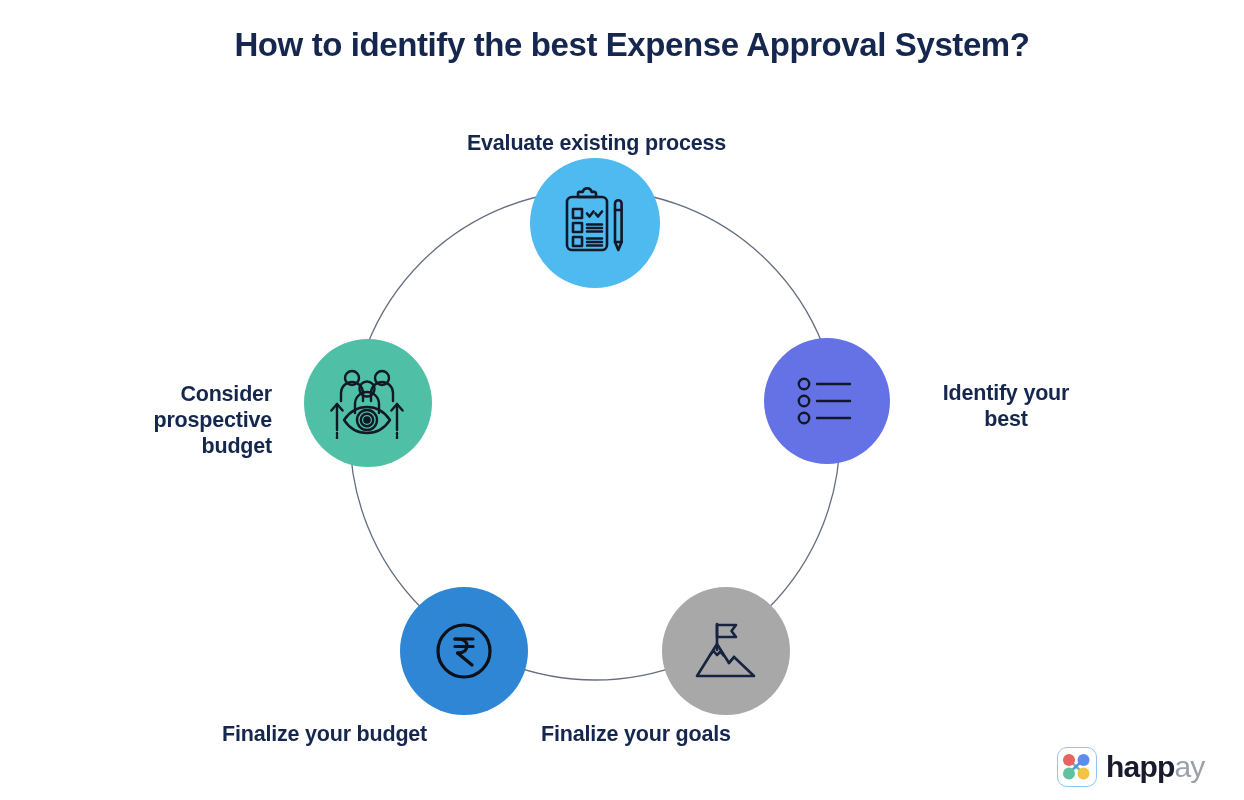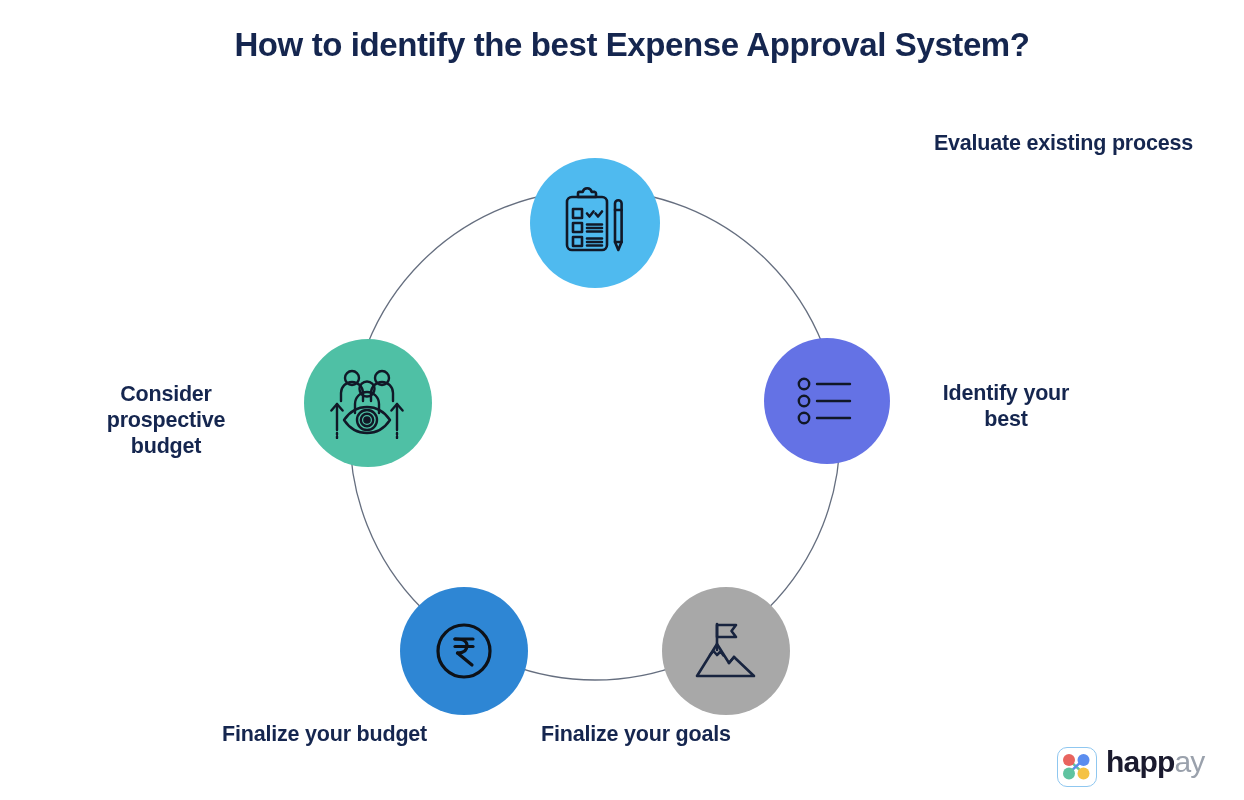--- a/index.html
+++ b/index.html
@@ -62,33 +62,33 @@
 
   
   .label {
     position: absolute;
     font-size: 21.5px;
     font-weight: 700;
     color: #15264f;
     line-height: 1.21;
     letter-spacing: -0.2px;
   }
-  .label-top    { left: 0; top: 130px; width: 1193px; text-align: right; }
+  .label-top    { left: 0; top: 130px; width: 1193px; text-align: center; }
   .label-right  { left: 906px; top: 380px; width: 200px; text-align: center; }
-  .label-left   { left: 60px;  top: 381px; width: 212px; text-align: center; }
+  .label-left   { left: 60px;  top: 381px; width: 212px; text-align: right; }
   .label-bleft  { left: 222px; top: 721px; width: 400px; text-align: left; }
   .label-bright { left: 541px; top: 721px; width: 400px; text-align: left; }
 
   
   #happay-logo {
     position: absolute;
     left: 1057px;
     top: 747px;
     display: flex;
-    align-items: flex-start;
+    align-items: center;
     gap: 9px;
   }
   #happay-mark {
     width: 40px; height: 40px;
     border: 1.6px solid #8fc7f0;
     border-radius: 10px;
     position: relative;
     background: #ffffff;
   }
   #happay-wordmark {

